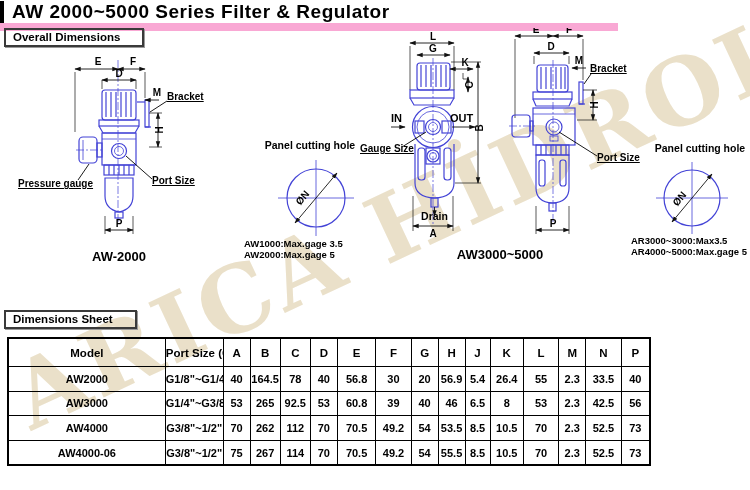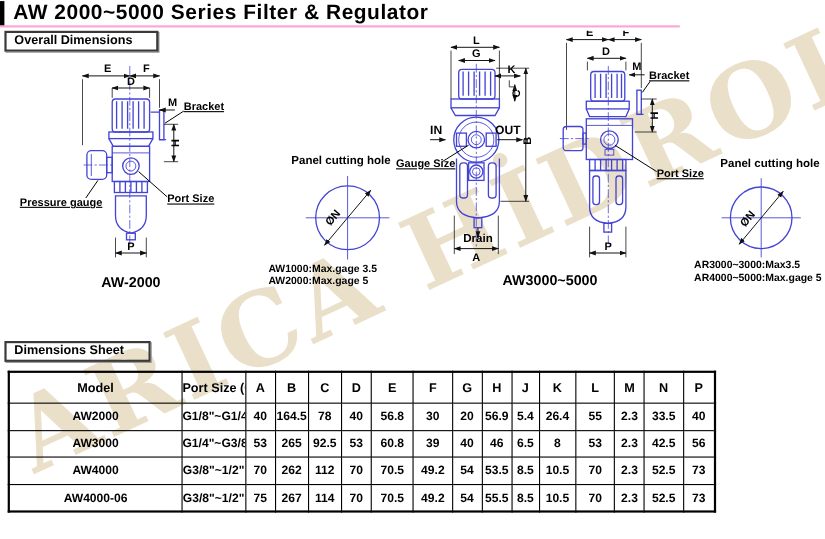--- a/index.html
+++ b/index.html
@@ -4,21 +4,21 @@
 <style>
   html,body{margin:0;padding:0;background:#fff;}
   .page{position:relative;width:750px;height:490px;background:#fff;overflow:hidden;
         font-family:"Liberation Sans",sans-serif;color:#000;}
   
   .watermark{position:absolute;z-index:0;left:18px;top:348px;font-family:"DejaVu Serif",serif;
              font-weight:bold;font-size:92px;letter-spacing:4px;white-space:nowrap;
              color:var(--watermark_tan,#eae0c9);transform:rotate(-25deg);transform-origin:0 50%;}
   
   .title-bar{position:absolute;z-index:1;top:1px;left:0;width:618px;box-sizing:border-box;
-             border-bottom:2px solid #f9a8d4;}
+             border-bottom:8px solid #f9a8d4;}
   .title-bar h1{margin:0;padding:0 0 1px 8px;border-left:4px solid #000;
                 font-size:19px;font-weight:bold;line-height:21px;letter-spacing:.5px;}
   .section-label{position:absolute;z-index:2;left:4px;background:transparent;
                  border:2px solid #3a3a3a;box-shadow:1px 1px 0 #9a9a9a;
                  font-size:11.5px;font-weight:bold;padding:1px 22px 2px 7px;white-space:nowrap;}
   .sl1{top:28px;} .sl2{top:310px;}
   
   svg.draw{position:absolute;z-index:1;left:0;top:28px;}
   .bl{stroke:var(--drawing_blue,#4343d6);fill:none;stroke-width:1.2px;}
   .thin{stroke:var(--drawing_blue,#4343d6);fill:none;stroke-width:.8px;}

